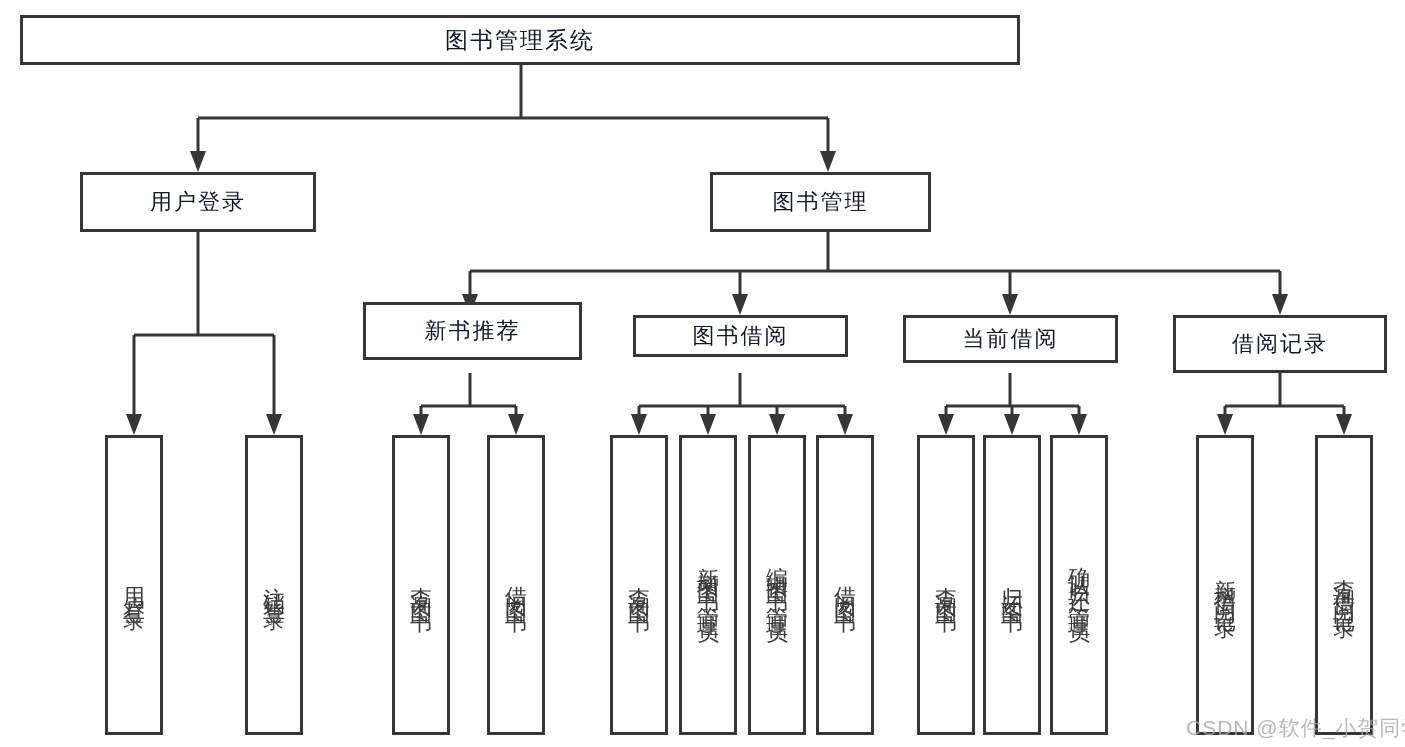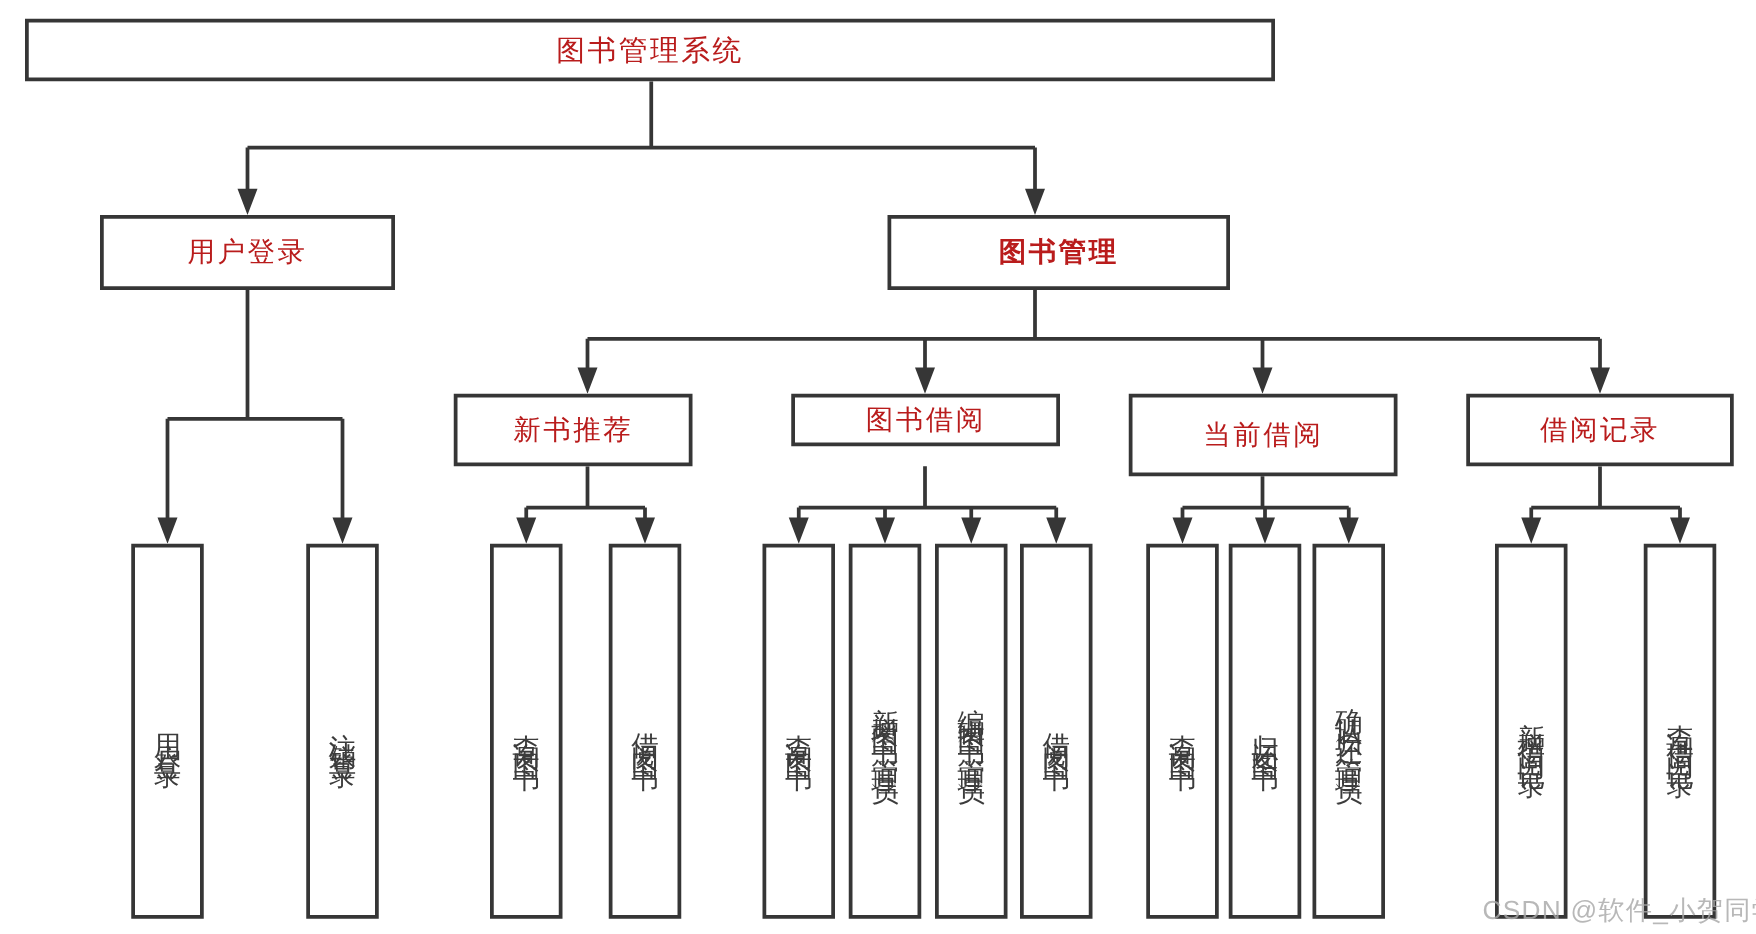--- a/index.html
+++ b/index.html
@@ -18,21 +18,21 @@
     border: 3px solid #363636;
     background: #ffffff;
     display: flex;
     align-items: center;
     justify-content: center;
     text-align: center;
   }
   .h-label {
     font-size: 22px;
     letter-spacing: 2px;
-    color: #b91c1c;
+    color: #0f172a;
     white-space: nowrap;
   }
   .root .h-label { font-size: 23px; }
   .v-label {
     writing-mode: vertical-rl;
     font-size: 22px;
     letter-spacing: 8px;
     color: #3c3c3c;
     line-height: 1;
   }
@@ -80,31 +80,31 @@
       M1217 414 L1233 414 L1225 435 Z  M1336 414 L1352 414 L1344 435 Z"></path>
   </svg>
 
   <div class="node root" style="left:20px; top:15px; width:1000px; height:50px;">
     <span class="h-label">图书管理系统</span>
   </div>
 
   <div class="node" style="left:80px; top:172px; width:236px; height:60px;">
     <span class="h-label">用户登录</span>
   </div>
-  <div class="node" style="left:710px; top:172px; width:274px; height:60px;font-weight:bold;">
+  <div class="node" style="left:710px; top:172px; width:221px; height:60px;">
     <span class="h-label">图书管理</span>
   </div>
 
-  <div class="node" style="left:363px; top:315px; width:191px; height:58px;">
+  <div class="node" style="left:363px; top:302px; width:219px; height:58px;">
     <span class="h-label">新书推荐</span>
   </div>
   <div class="node" style="left:633px; top:315px; width:215px; height:42px;">
     <span class="h-label">图书借阅</span>
   </div>
-  <div class="node" style="left:903px; top:315px; width:215px; height:66px;justify-content:center;">
+  <div class="node" style="left:903px; top:315px; width:215px; height:48px;justify-content:center;">
     <span class="h-label">当前借阅</span>
   </div>
   <div class="node" style="left:1173px; top:315px; width:214px; height:58px;">
     <span class="h-label">借阅记录</span>
   </div>
 
   <div class="node" style="left:105px; top:435px; width:58px; height:300px;">
     <span class="v-label">用户登录</span>
   </div>
   <div class="node" style="left:245px; top:435px; width:58px; height:300px;">

